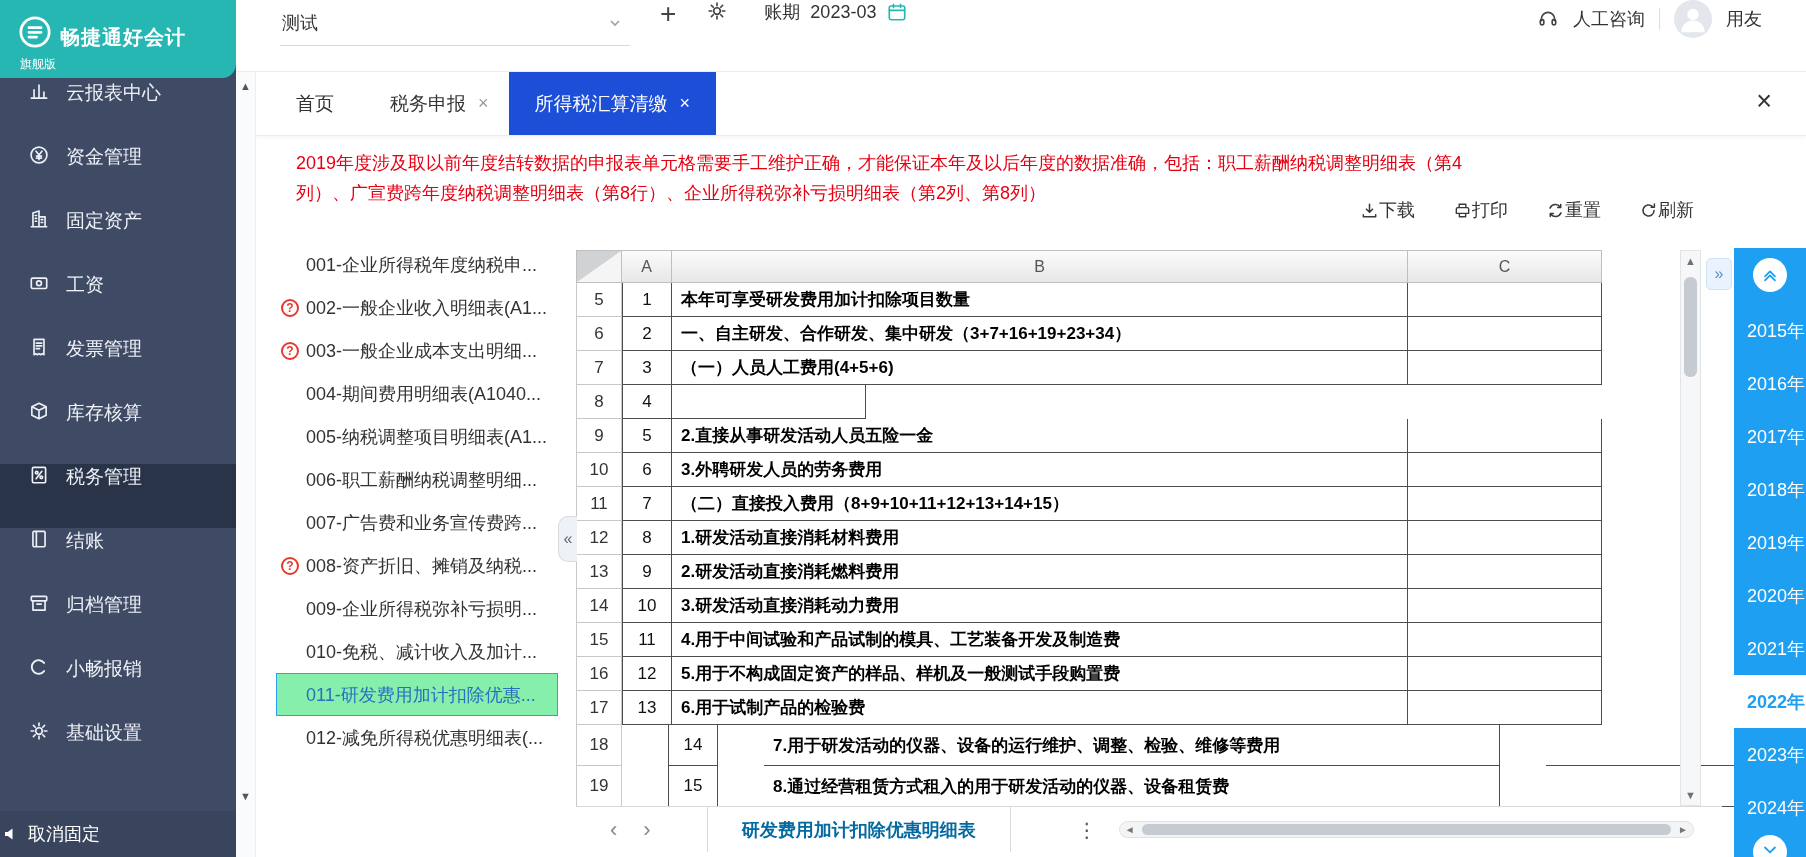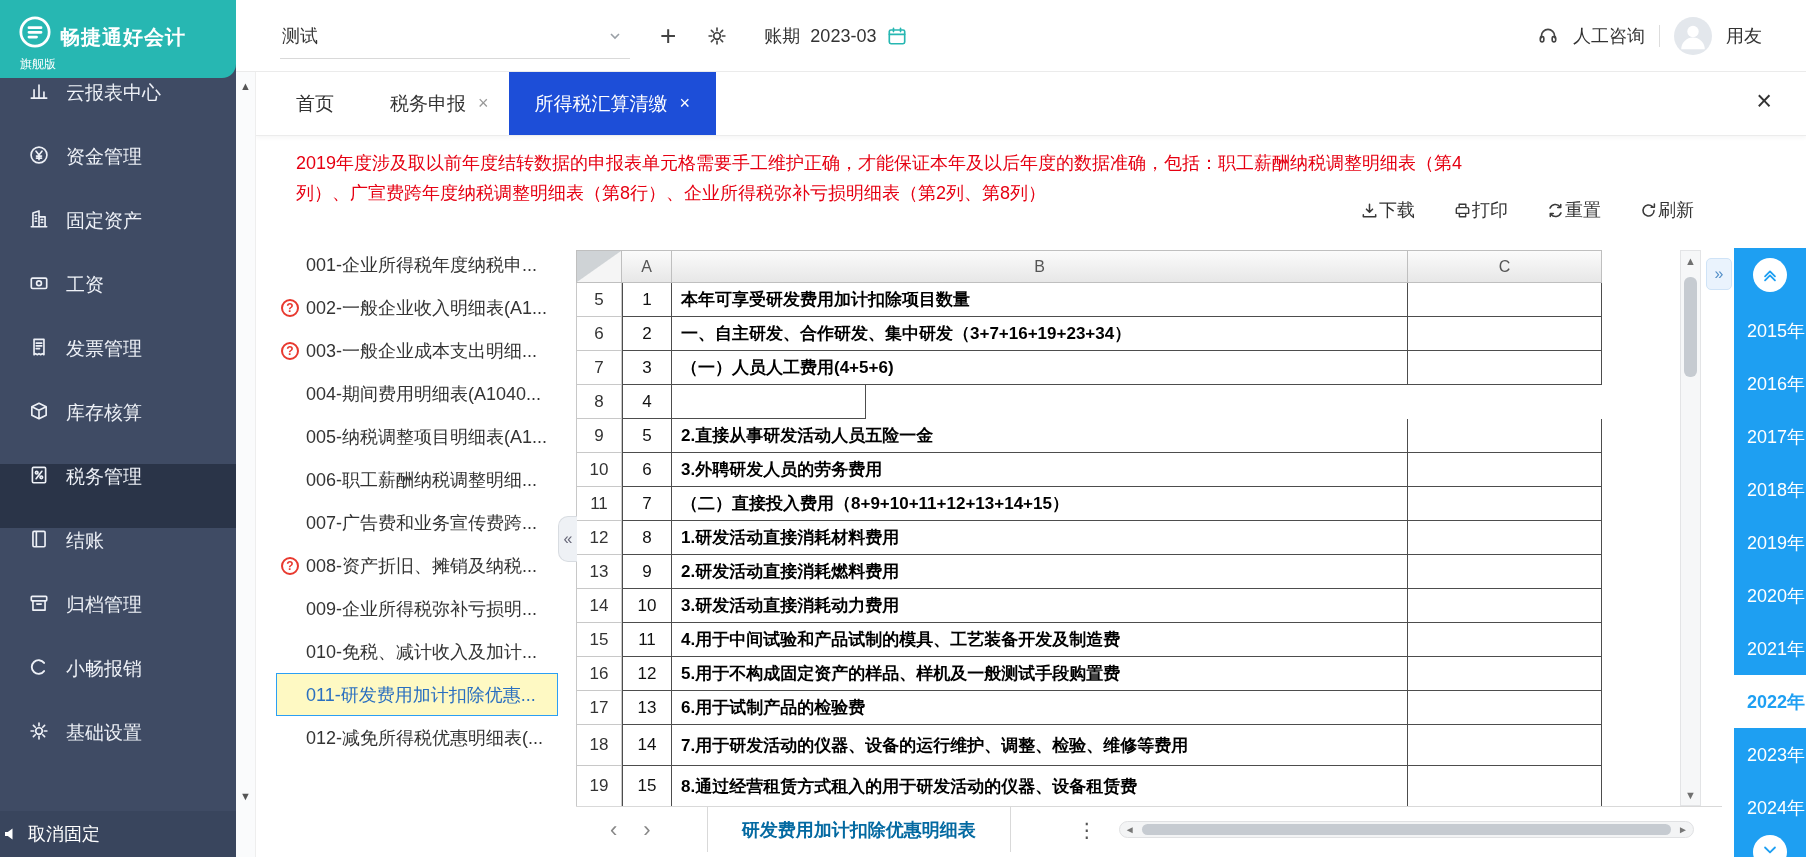--- a/index.html
+++ b/index.html
@@ -6,21 +6,21 @@
   html,body { background:#fff; }
   body { font-family:"Liberation Sans","DejaVu Sans",sans-serif; }
   .app { position:relative; width:1806px; height:857px; background:#fff; overflow:hidden; }
 
   
   .topbar { position:absolute; left:0; top:0; width:100%; height:72px; background:#fff; border-bottom:1px solid #ebebeb; z-index:4; }
   .logo { position:absolute; left:0; top:0; width:236px; height:78px; background:#27b7b2; border-radius:0 0 14px 0; z-index:6; color:#fff; }
   .logo-ico { position:absolute; left:16px; top:13px; }
   .logo-title { position:absolute; left:60px; top:24px; font-size:20px; font-weight:bold; letter-spacing:1px; white-space:nowrap; }
   .logo-badge { position:absolute; left:20px; top:56px; font-size:12px; }
-  .hdr { position:absolute; left:256px; right:0; top:0; height:72px; display:flex; align-items:center; font-size:18px; color:#333; }
+  .hdr { position:absolute; left:256px; right:0; top:0; height:72px; display:flex; align-items:flex-start; font-size:18px; color:#333; }
   .workspace { margin-left:24px; width:350px; height:46px; border-bottom:1px solid #d9d9d9; display:flex; align-items:center; justify-content:space-between; padding:0 8px 0 2px; cursor:pointer; }
   .hdr-btn { margin-left:30px; display:flex; align-items:center; cursor:pointer; }
   .plus-btn { font-size:28px; font-weight:300; color:#444; line-height:1; }
   .period { margin-left:36px; display:flex; align-items:center; gap:10px; }
   .hdr-right { margin-left:auto; margin-right:44px; display:flex; align-items:center; gap:14px; }
   .vdiv { width:1px; height:22px; background:#ddd; }
   .avatar { width:38px; height:38px; border-radius:50%; background:#e3e7ec; display:flex; align-items:center; justify-content:center; overflow:hidden; }
 
   
   .sidebar { position:absolute; left:0; top:0; width:236px; height:857px; background:#3f4b64; z-index:5; }
@@ -45,33 +45,33 @@
 
   
   .notice { position:absolute; left:296px; top:148px; width:1260px; font-size:18px; line-height:30px; color:#e60012; z-index:2; }
   .notice div { white-space:nowrap; }
   .sheet-toolbar { position:absolute; right:112px; top:198px; display:flex; gap:38px; align-items:center; font-size:18px; color:#333; z-index:2; }
   .tool-btn { display:flex; align-items:center; cursor:pointer; }
 
   
   .report-list { position:absolute; left:276px; top:243px; width:282px; z-index:2; }
   .rl-item { position:relative; height:43px; display:flex; align-items:center; padding-left:30px; font-size:18px; color:#333; cursor:pointer; white-space:nowrap; overflow:hidden; }
-  .rl-item.selected { background:#fef9c3; box-shadow:inset 0 0 0 1px #2b9ff4; color:#2a6fc0; }
+  .rl-item.selected { background:#86efac; box-shadow:inset 0 0 0 1px #2b9ff4; color:#2a6fc0; }
   .rl-flag { position:absolute; left:5px; top:50%; transform:translateY(-50%); width:18px; height:18px; border:2px solid #e8392f; border-radius:50%; color:#e8392f; font-size:12px; font-weight:700; display:flex; align-items:center; justify-content:center; }
   .rl-flag::before { content:"?"; }
   .collapse-handle { position:absolute; left:558px; top:516px; width:19px; height:46px; background:#eef1f5; border:1px solid #d8dce1; border-right:none; border-radius:10px 0 0 10px; display:flex; align-items:center; justify-content:center; color:#667; font-size:16px; cursor:pointer; z-index:2; }
 
   
   .sheet { position:absolute; left:576px; top:250px; z-index:1; }
   .sheet-head { display:flex; height:33px; }
   .h-cell { border:1px solid #bfbfbf; border-left:none; background:linear-gradient(#fbfbfb,#e7e7e7); display:flex; align-items:center; justify-content:center; font-size:16px; color:#555; }
   .h-corner { width:46px; border-left:1px solid #bfbfbf; background:linear-gradient(to bottom right,#cfd3d6 49%,#f5f5f5 51%); }
   .h-a { width:50px; } .h-b { width:736px; } .h-c { width:194px; }
   .srow { display:flex; height:34px; }
-  .sheet-body .srow:nth-last-child(-n+2) { height:41px; }
+  .sheet-body .srow:nth-last-child(-n+2) { height:41px;gap:46px; }
   .cell { border-right:1px solid #4d4d4d; border-bottom:1px solid #4d4d4d; display:flex; align-items:center; background:#fff; }
   .c-n { width:46px; justify-content:center; border-color:#c8c8c8; border-left:1px solid #c8c8c8; color:#333; font-size:17px; }
   .c-a { width:50px; justify-content:center; border-left:1px solid #4d4d4d; font-size:17px; color:#111; }
   .c-b { width:736px; padding:0 9px; font-size:17px; font-weight:bold; color:#000; white-space:nowrap; overflow:hidden; }
   .c-c { width:194px; }
 
   .vscroll { position:absolute; left:1680px; top:250px; width:21px; height:556px; background:#f6f7f8; border:1px solid #e3e4e6; color:#707070; font-size:11px; z-index:1; }
   .vs-up { position:absolute; top:4px; left:0; right:0; text-align:center; cursor:pointer; }
   .vs-down { position:absolute; bottom:4px; left:0; right:0; text-align:center; cursor:pointer; }
   .vs-thumb { position:absolute; left:3px; width:13px; top:26px; height:100px; background:#c6cbd1; border-radius:6px; cursor:pointer; }

